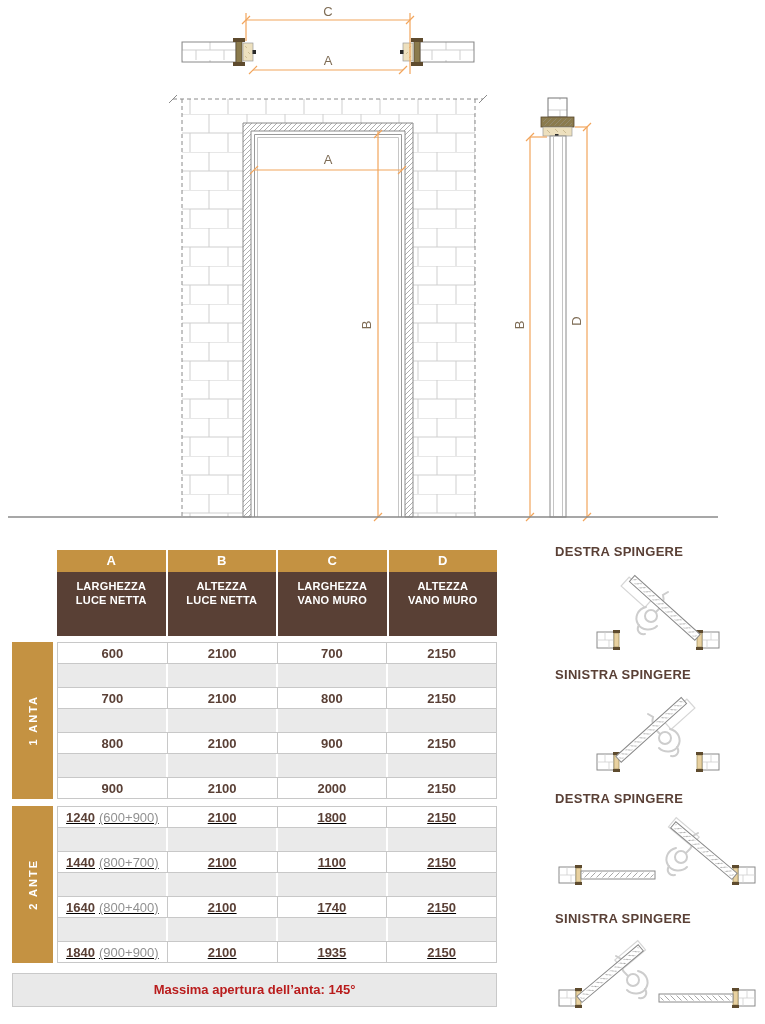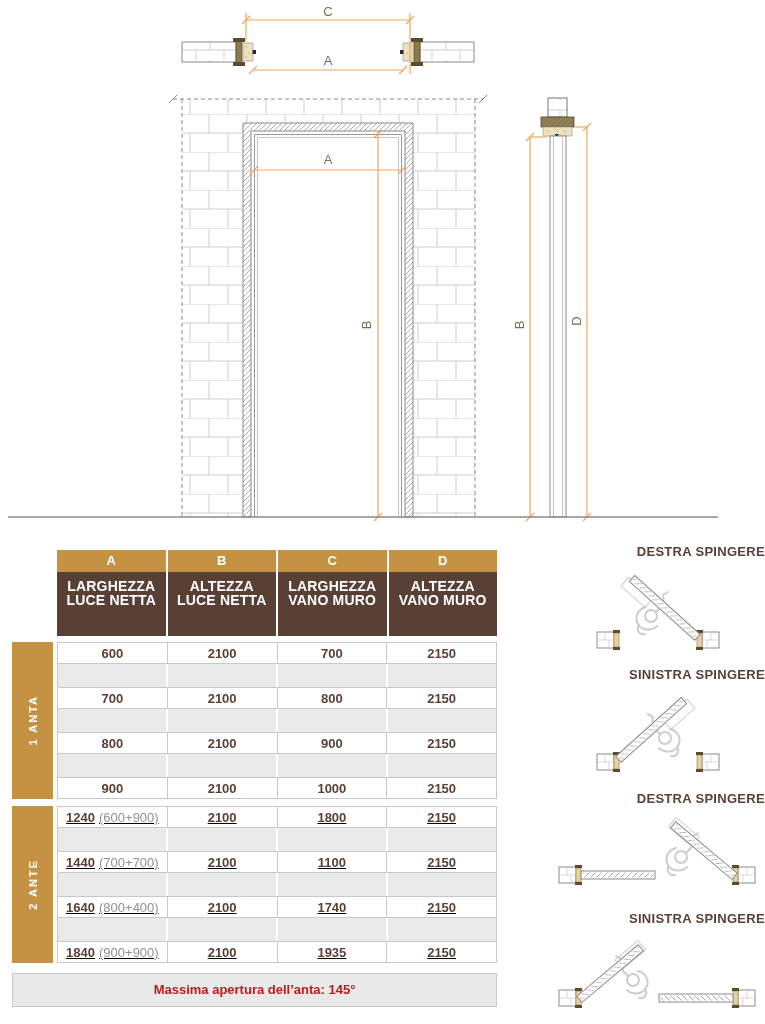--- a/index.html
+++ b/index.html
@@ -9,21 +9,21 @@
 
   svg.drawings { position:absolute; left:0; top:0; }
 
   
   .tbl-head { position:absolute; left:57px; top:550px; width:440px; }
   .h-row { display:flex; height:22px; }
   .h-cell { flex:1; background:#C49242; color:#fff; font-size:13px; font-weight:bold;
             text-align:center; line-height:22px; border-right:2px solid #fff; }
   .h-cell:last-child { border-right:none; }
   .h2-row { display:flex; height:64px; }
-  .h2-cell { flex:1; background:#594035; color:#fff; font-size:14px; font-weight:bold;
+  .h2-cell { flex:1; background:#594035; color:#fff; font-size:11px; font-weight:bold;
              text-align:center; padding-top:7px; line-height:14px; letter-spacing:.2px;
              border-right:2px solid #fff; }
   .h2-cell:last-child { border-right:none; }
 
   .grp-label { position:absolute; left:12px; width:41px; background:#C49242;
                display:flex; align-items:center; justify-content:center; }
   .grp-label span { writing-mode:vertical-rl; transform:rotate(180deg); color:#fff;
                     font-size:11px; font-weight:bold; letter-spacing:2px; white-space:nowrap; }
   .g1 { top:642px; height:157px; }
   .g2 { top:806px; height:157px; }
@@ -39,21 +39,21 @@
   .s-row .scell:last-child { border-right:none; }
   .v { font-size:13px; font-weight:bold; color:#5A4036; }
   .n { font-size:13px; color:#919191; }
   .n:empty { display:none; }
 
   .tbl-footer { position:absolute; left:12px; top:973px; width:485px; height:34px;
                 background:#E9E9E9; border:1px solid #C9C9C9; text-align:center;
                 line-height:32px; font-size:13px; font-weight:bold; color:#b91c1c; }
 
   
-  .sw-title { position:absolute; left:555px; width:210px; text-align:right;
+  .sw-title { position:absolute; left:555px; width:210px; text-align:left;
               font-size:13px; font-weight:bold; color:#5A4036; letter-spacing:.3px; }
   .t1 { top:544px; } .t2 { top:667px; } .t3 { top:791px; } .t4 { top:911px; }
   svg.sw { position:absolute; }
   .sw1 { left:593px; top:570px; } .sw2 { left:593px; top:692px; }
   .sw3 { left:557px; top:815px; } .sw4 { left:557px; top:938px; }
 </style>
 </head>
 <body>
 
 <div class="page">
@@ -267,21 +267,21 @@
         <div class="scell"></div>
       </div>
     <div class="d-row">
       <div class="cell">
           <span class="v">900</span>
         </div>
       <div class="cell">
           <span class="v">2100</span>
         </div>
       <div class="cell">
-          <span class="v">1000</span>
+          <span class="v">2000</span>
         </div>
       <div class="cell">
           <span class="v">2150</span>
         </div>
     </div>
   </div>
 
   <div class="grp-label g2">
     <span>2 ANTE</span>
   </div>
@@ -303,21 +303,21 @@
     </div>
     <div class="s-row">
         <div class="scell"></div>
         <div class="scell"></div>
         <div class="scell"></div>
         <div class="scell"></div>
       </div>
     <div class="d-row">
       <div class="cell">
           <span class="v">1440</span>
-          <span class="n">(700+700)</span>
+          <span class="n">(800+700)</span>
         </div>
       <div class="cell">
           <span class="v">2100</span>
         </div>
       <div class="cell">
           <span class="v">1100</span>
         </div>
       <div class="cell">
           <span class="v">2150</span>
         </div>

